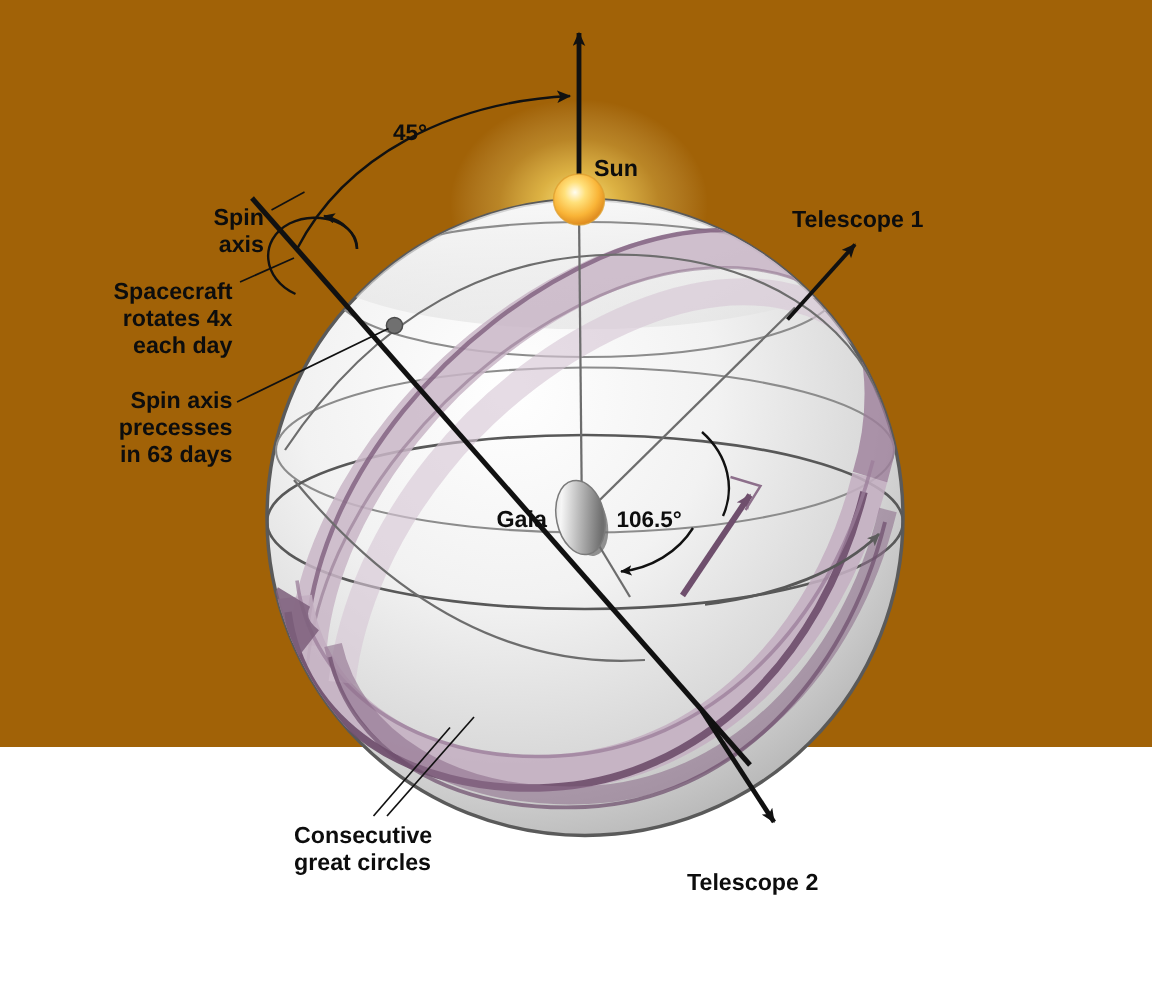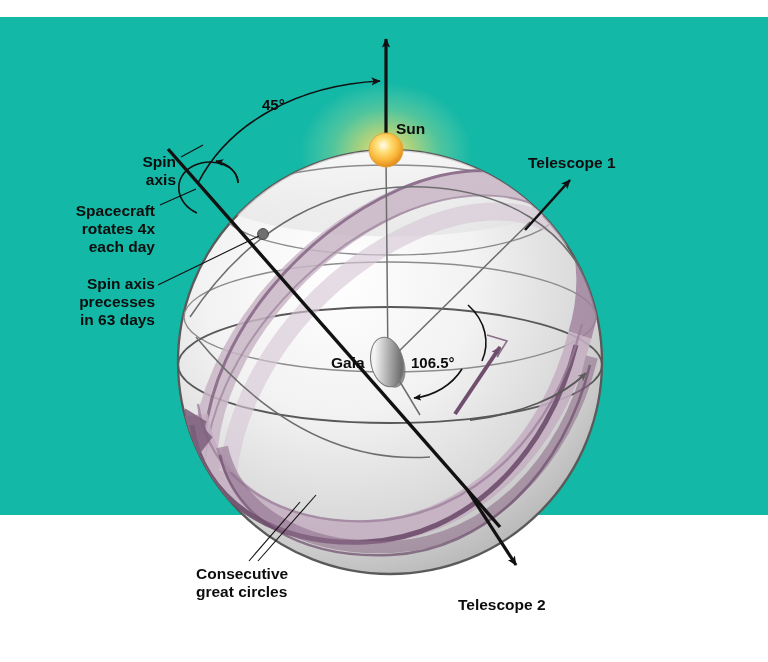--- a/index.html
+++ b/index.html
@@ -11,22 +11,21 @@
   body {
     width: 768px;
     height: 662px;
     font-family: "Liberation Sans", sans-serif;
     overflow: hidden;
   }
   #diagram-root {
     position: relative;
     width: 768px;
     height: 498px;
-    background: #14b8a6;
-    margin-top: 17px;
+    background: #a16207;
   }
   svg.stage {
     position: absolute;
     left: 0;
     top: 0;
     width: 768px;
     height: 662px;
     display: block;
   }
   .lbl {

